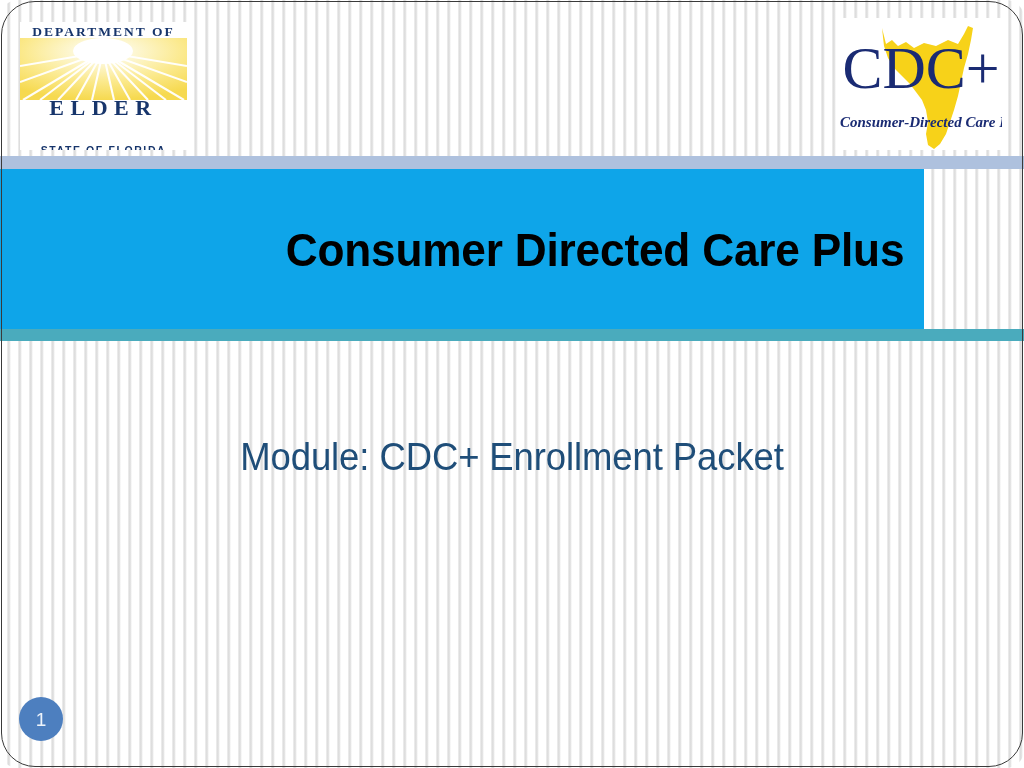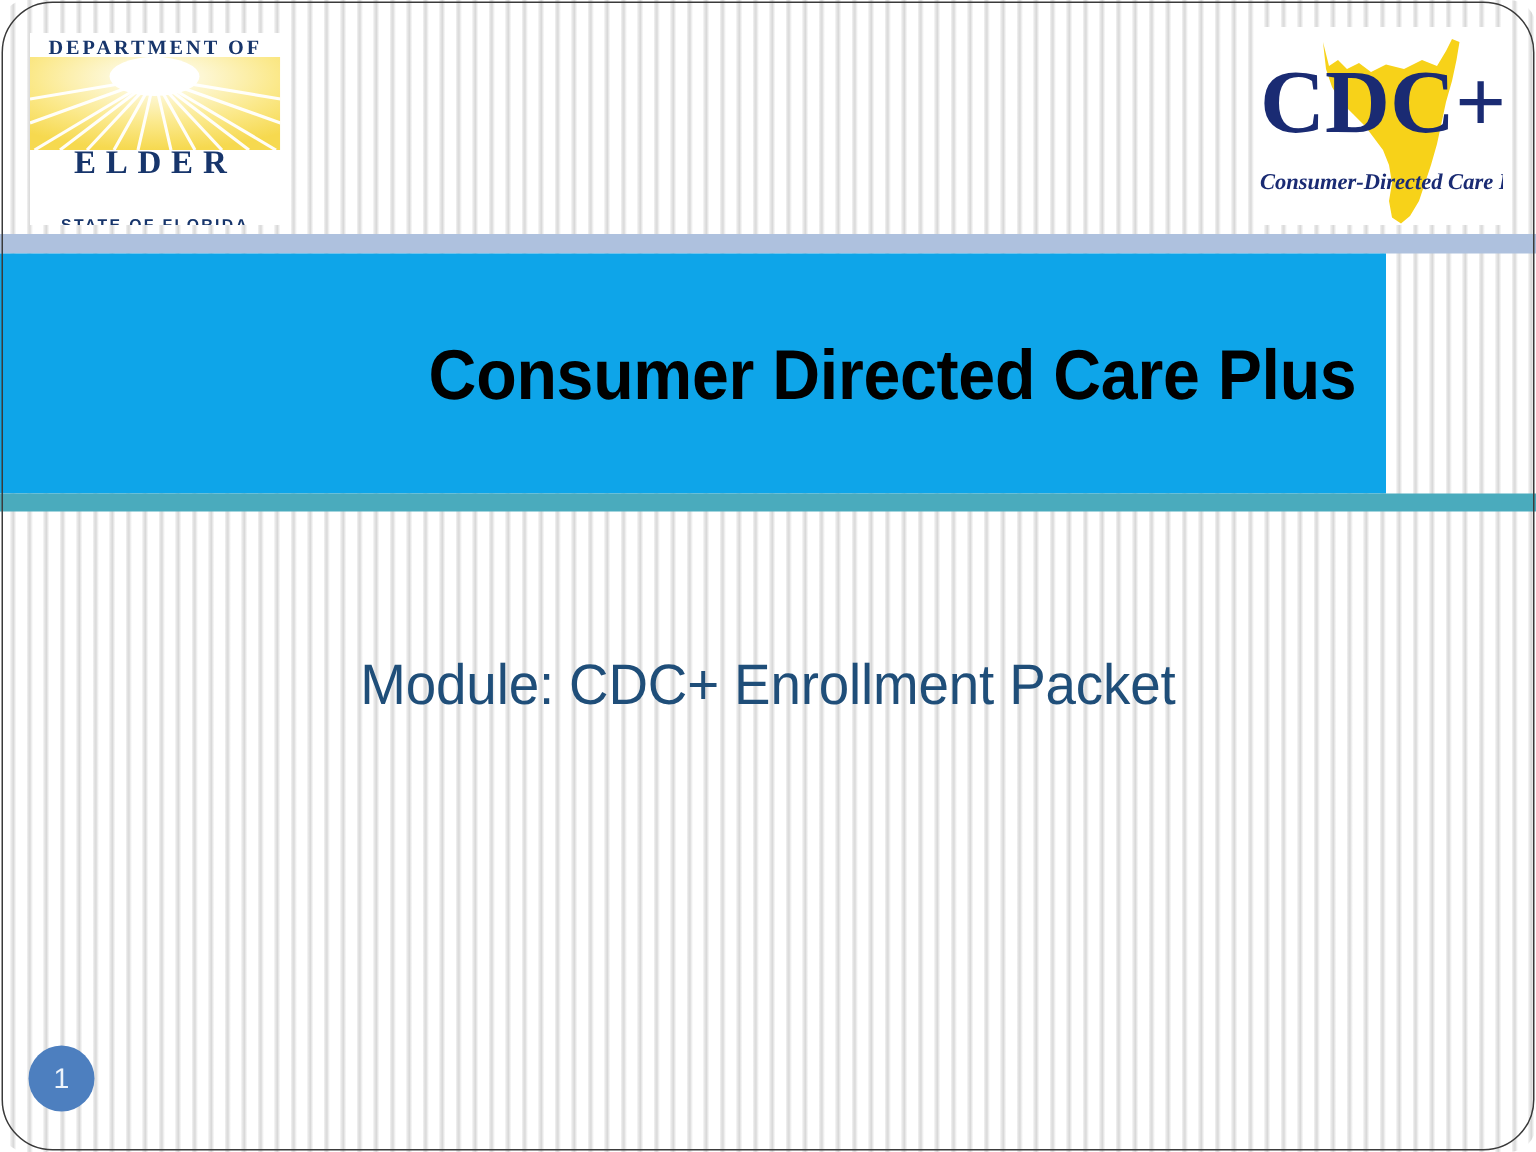--- a/index.html
+++ b/index.html
@@ -127,21 +127,21 @@
     background: #ffffff;
     overflow: hidden;
   }
   #cdc-fl { position: absolute; left: 0; top: 0; width: 162px; height: 132px; }
   #cdc-letters {
     position: absolute;
     left: 0; top: 20px;
     width: 162px;
     text-align: center;
     font-family: "Liberation Serif", serif;
-    font-weight: bold;
+    font-weight: normal;
     font-size: 60px;
     line-height: 1;
     color: #1a2b73;
     white-space: nowrap;
     z-index: 3;
   }
   #cdc-tag {
     position: absolute;
     left: 0; top: 96px;
     width: 162px;

